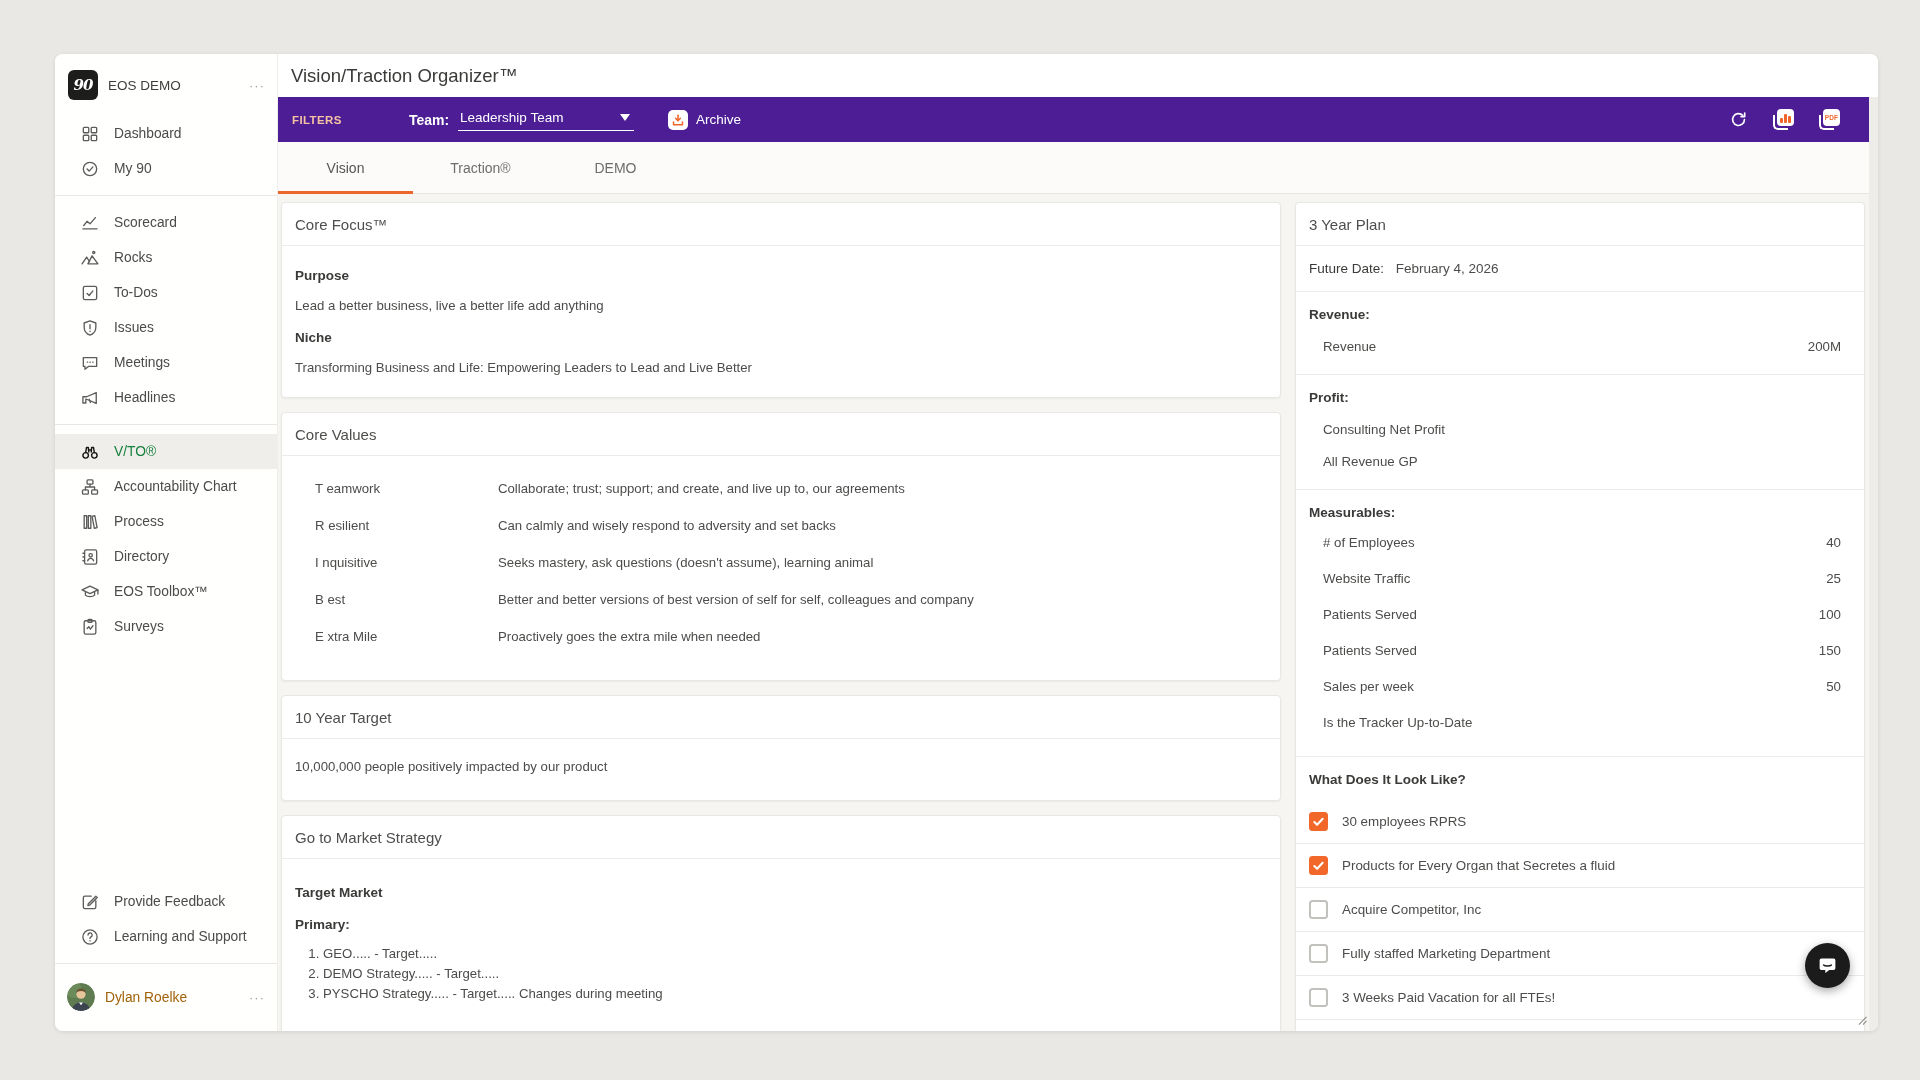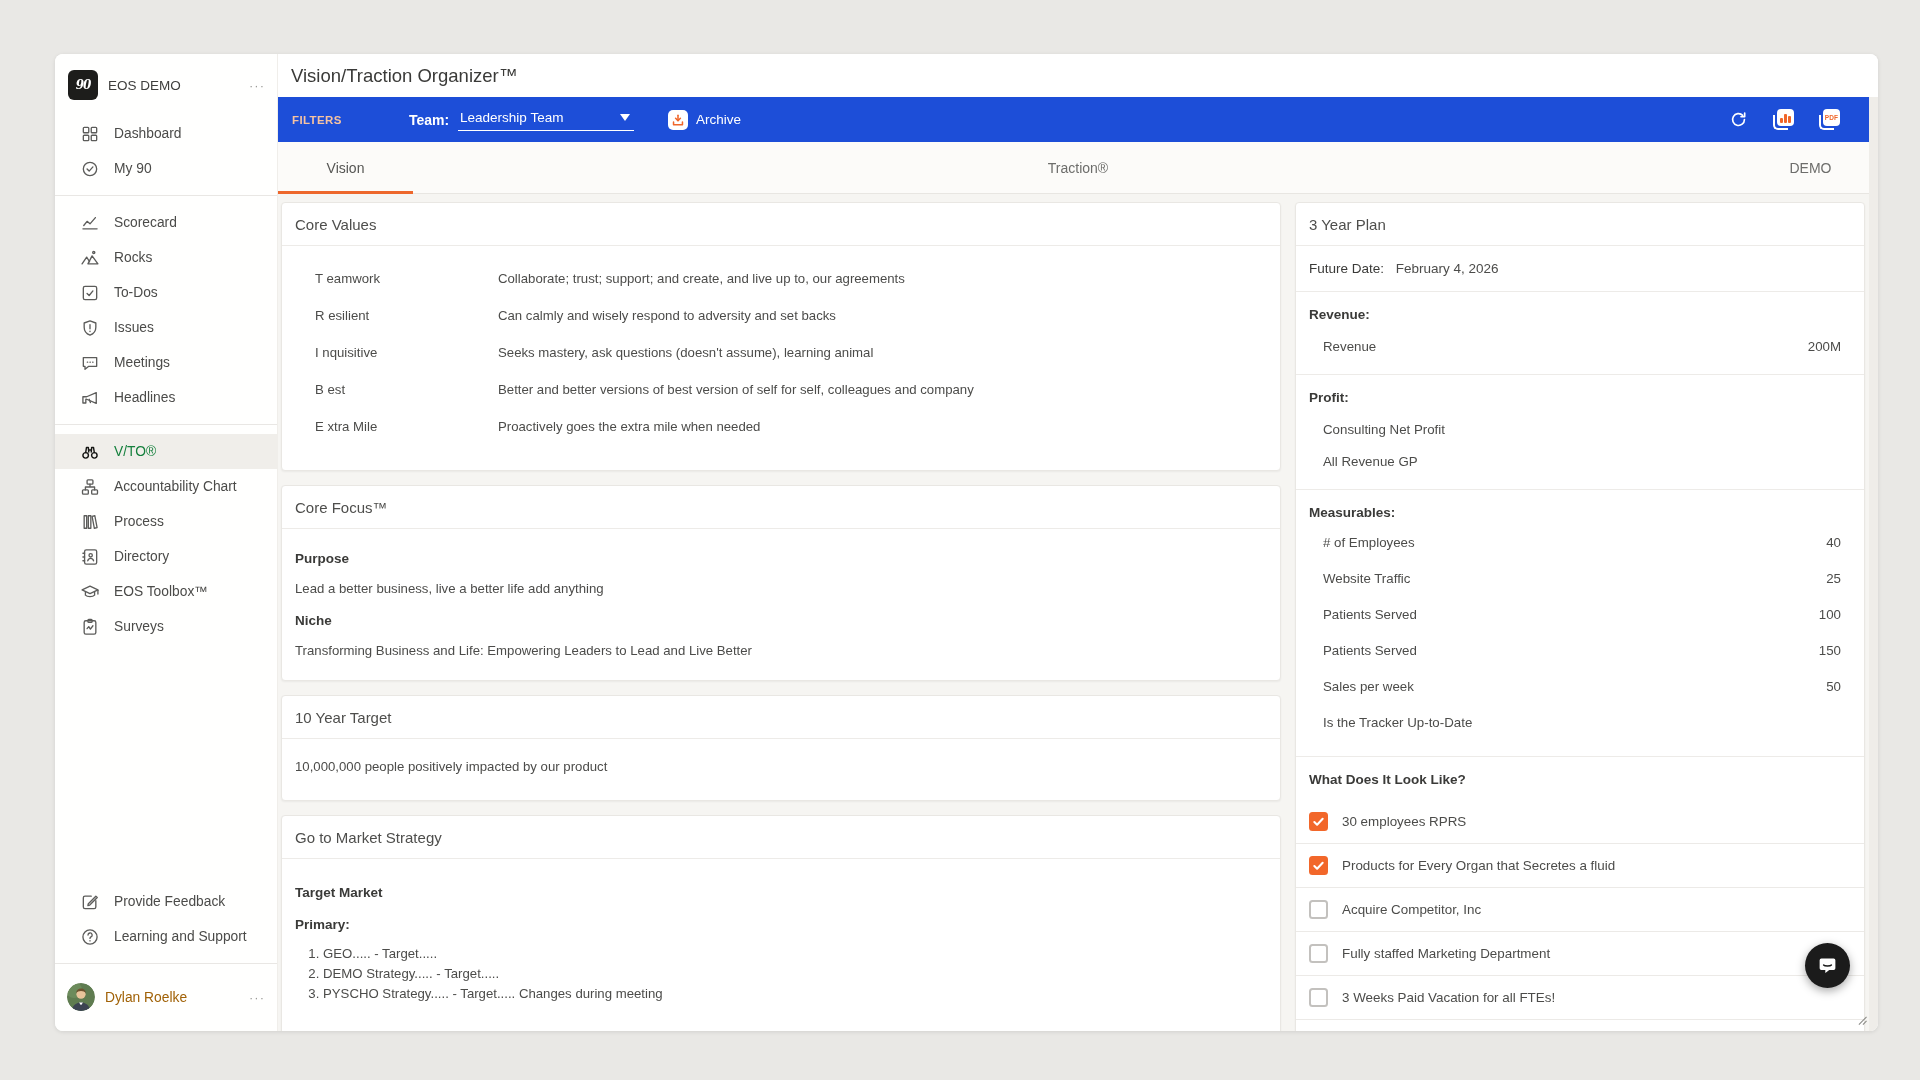--- a/index.html
+++ b/index.html
@@ -12,60 +12,60 @@
   .window {
     position:absolute; left:55px; top:54px; width:1823px; height:977px;
     background:#fff; border-radius:8px; overflow:hidden; display:flex;
     box-shadow:0 1px 4px rgba(0,0,0,.10);
   }
   
   .sidebar { width:223px; flex:none; background:#fffffe; border-right:1px solid #f0eeea; display:flex; flex-direction:column; }
   .brand { display:flex; align-items:center; padding:16px 12px 10px 13px; }
   .logo { width:30px; height:30px; border-radius:6px; background:#1d1d1b; color:#fff;
           display:flex; align-items:center; justify-content:center;
-          font-weight:800; font-size:12px; letter-spacing:-1px; font-family:"DejaVu Serif",serif; font-style:italic;}
+          font-weight:800; font-size:15px; letter-spacing:-1px; font-family:"DejaVu Serif",serif; font-style:italic;}
   .brand-name { margin-left:10px; flex:1; font-size:13.5px; color:#3f3f3d; }
   .dots { color:#9b9b98; font-size:13px; letter-spacing:1px; cursor:pointer; }
   .nav { margin-top:6px; display:flex; flex-direction:column; }
   .nav-item { display:flex; align-items:center; height:35px; padding-left:25px; gap:14px; color:#4b4b49; cursor:pointer; }
   .nav-item svg { width:20px; height:20px; flex:none; color:#5c5c5a; }
   .nav-item span { font-size:13.8px; }
   .nav-item.active { background:#f0eeea; color:#15803d; }
   .nav-item.active svg { color:#161614; }
   .nav-div { height:1px; background:#e9e7e4; margin:9px 0; }
   .side-footer { margin-top:auto; padding-bottom:6px; }
   .user-row { display:flex; align-items:center; padding:10px 12px 14px 12px; gap:10px; cursor:pointer; }
   .avatar { width:28px; height:28px; border-radius:50%; overflow:hidden; flex:none; }
   .user-name { flex:1; font-size:13.8px; color:#a16207; }
   
   .main { flex:1; display:flex; flex-direction:column; position:relative; min-width:0; }
   .page-header { height:43px; flex:none; display:flex; align-items:center; padding-left:13px; background:#fff; }
   .page-title { font-size:18.5px; color:#3a3a38; }
-  .filter-bar { height:45px; flex:none; background:#1d4ed8; display:flex; align-items:center; padding:0 24px 0 14px; }
+  .filter-bar { height:45px; flex:none; background:#4c1d95; display:flex; align-items:center; padding:0 24px 0 14px; }
   .filters-label { font-size:11.5px; font-weight:700; letter-spacing:.4px; color:#f6c3a2; cursor:pointer; }
   .team-label { margin-left:67px; color:#fff; font-weight:700; font-size:14px; }
   .team-select { margin-left:9px; width:176px; display:flex; align-items:center; justify-content:space-between;
                  border-bottom:1.5px solid #fff; padding:2px 4px 5px 2px; color:#fff; font-size:13.5px; cursor:pointer; }
   .team-select svg { width:10px; height:7px; }
   .archive-btn { margin-left:34px; display:flex; align-items:center; gap:8px; color:#fff; font-size:13.5px; cursor:pointer; }
   .arch-ic { width:20px; height:20px; background:#fff; border-radius:5px; display:flex; align-items:center; justify-content:center; }
   .bar-spacer { flex:1; }
   .bar-icons { display:flex; align-items:center; gap:25px; padding-right:14px; }
   .bar-icons > * { cursor:pointer; }
   .doc-ic { position:relative; width:21px; height:21px; }
   .doc-ic .layer { position:absolute; left:0; bottom:0; width:15px; height:15px;
                    border-left:2px solid #fff; border-bottom:2px solid #fff; border-bottom-left-radius:5px; }
   .doc-ic .sheet { position:absolute; right:0; top:0; width:17px; height:17px; background:#fff; border-radius:4px;
                    display:flex; align-items:flex-end; justify-content:center; gap:1.5px; padding-bottom:3.5px; }
   .doc-ic .sheet i { display:block; width:2.5px; background:#f0662a; border-radius:1px; }
   .doc-ic .sheet .b1{height:5px} .doc-ic .sheet .b2{height:9px} .doc-ic .sheet .b3{height:7px}
   .doc-ic .sheet.pdf { align-items:center; padding-bottom:0; }
   .doc-ic .sheet.pdf b { font-size:6.5px; font-weight:700; color:#f0662a; letter-spacing:.2px; }
   
-  .tabs { height:52px; flex:none; background:#fcfbf9; border-bottom:1px solid #e8e6e2; display:flex; position:relative;justify-content:space-between; }
+  .tabs { height:52px; flex:none; background:#fcfbf9; border-bottom:1px solid #e8e6e2; display:flex; position:relative; }
   .tab { width:135px; display:flex; align-items:center; justify-content:center; font-size:14px; color:#6d6d6b; cursor:pointer; position:relative; }
   .tab.active { color:#565654; }
   .tab.active::after { content:""; position:absolute; left:0; right:0; bottom:-1px; height:3px; background:#ed672c; }
   
   .content { flex:1; background:#f6f5f2; padding:8px 0 0 3px; display:flex; gap:14px; overflow:hidden; align-items:flex-start; }
   .col-left { width:1000px; flex:none; display:flex; flex-direction:column; gap:14px; }
   .col-right { width:570px; flex:none; }
   .card { background:#fff; border:1px solid #e9e7e3; border-radius:4px; box-shadow:0 1px 2px rgba(28,25,23,.05); }
   .card-h { padding:13px 14px 12px 13px; font-size:15px; color:#4e4e4c; border-bottom:1px solid #edebe8; }
   
@@ -325,53 +325,53 @@
       <div class="tab active">Vision</div>
       <div class="tab">Traction®</div>
       <div class="tab">DEMO</div>
     </div>
 
     <div class="content">
 
       <div class="col-left">
 
         <div class="card">
-          <div class="card-h">Core Values</div>
-          <div class="cv-body">
-            <div class="cv-row">
-              <div class="cv-label">T eamwork</div>
-              <div class="cv-desc">Collaborate; trust; support; and create, and live up to, our agreements</div>
-            </div>
-            <div class="cv-row">
-              <div class="cv-label">R esilient</div>
-              <div class="cv-desc">Can calmly and wisely respond to adversity and set backs</div>
-            </div>
-            <div class="cv-row">
-              <div class="cv-label">I nquisitive</div>
-              <div class="cv-desc">Seeks mastery, ask questions (doesn't assume), learning animal</div>
-            </div>
-            <div class="cv-row">
-              <div class="cv-label">B est</div>
-              <div class="cv-desc">Better and better versions of best version of self for self, colleagues and company</div>
-            </div>
-            <div class="cv-row">
-              <div class="cv-label">E xtra Mile</div>
-              <div class="cv-desc">Proactively goes the extra mile when needed</div>
-            </div>
-          </div>
-        </div>
-
-        <div class="card">
           <div class="card-h">Core Focus™</div>
           <div class="cf-body">
             <span class="blk-label">Purpose</span>
             <div class="blk-text">Lead a better business, live a better life add anything</div>
             <div class="cf-gap"></div>
             <span class="blk-label">Niche</span>
             <div class="blk-text">Transforming Business and Life: Empowering Leaders to Lead and Live Better</div>
+          </div>
+        </div>
+
+        <div class="card">
+          <div class="card-h">Core Values</div>
+          <div class="cv-body">
+            <div class="cv-row">
+              <div class="cv-label">T eamwork</div>
+              <div class="cv-desc">Collaborate; trust; support; and create, and live up to, our agreements</div>
+            </div>
+            <div class="cv-row">
+              <div class="cv-label">R esilient</div>
+              <div class="cv-desc">Can calmly and wisely respond to adversity and set backs</div>
+            </div>
+            <div class="cv-row">
+              <div class="cv-label">I nquisitive</div>
+              <div class="cv-desc">Seeks mastery, ask questions (doesn't assume), learning animal</div>
+            </div>
+            <div class="cv-row">
+              <div class="cv-label">B est</div>
+              <div class="cv-desc">Better and better versions of best version of self for self, colleagues and company</div>
+            </div>
+            <div class="cv-row">
+              <div class="cv-label">E xtra Mile</div>
+              <div class="cv-desc">Proactively goes the extra mile when needed</div>
+            </div>
           </div>
         </div>
 
         <div class="card">
           <div class="card-h">10 Year Target</div>
           <div class="tgt-body">10,000,000 people positively impacted by our product</div>
         </div>
 
         <div class="card" style="min-height:250px">
           <div class="card-h">Go to Market Strategy</div>

